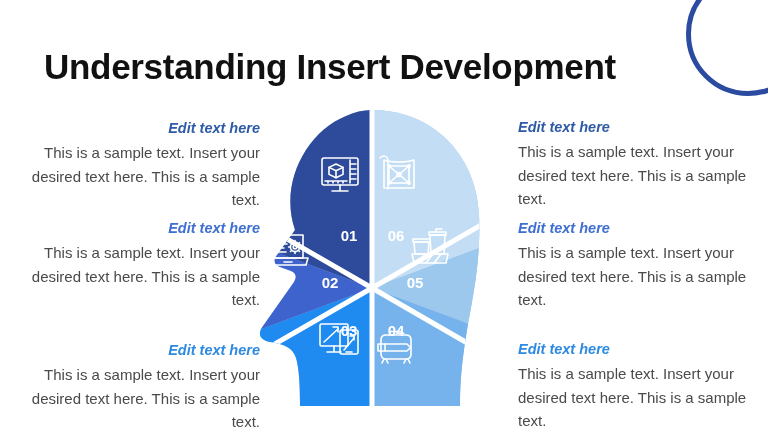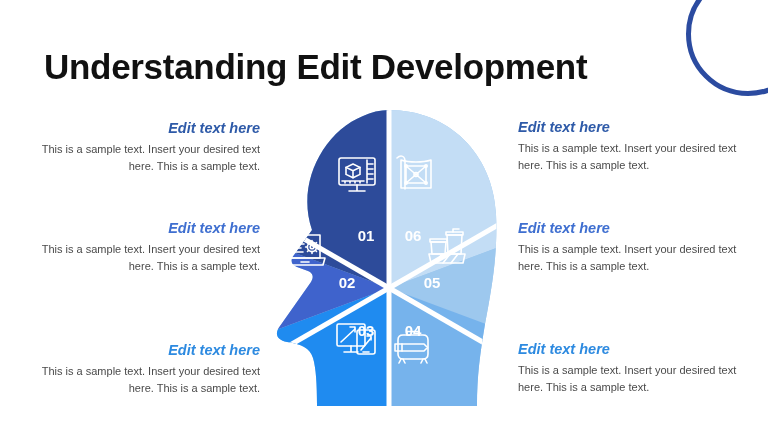--- a/index.html
+++ b/index.html
@@ -32,53 +32,53 @@
     letter-spacing:-0.3px;
     white-space:nowrap;
   }
 
   
   .tb{position:absolute;width:232px;}
   .tb .head{
     font-size:14.5px;font-weight:bold;line-height:1.2;margin-bottom:4px;font-style:italic;
   }
   .tb .body{
-    font-size:11px;color:#4a4a4a;line-height:1.55;
+    font-size:15px;color:#4a4a4a;line-height:1.55;
   }
   .tb.left{text-align:right;left:28px;}
   .tb.right{text-align:left;left:518px;}
 
   .tb-l1{top:120px;}
   .tb-l2{top:220px;}
   .tb-l3{top:342px;}
   .tb-r1{top:119px;}
   .tb-r2{top:220px;}
   .tb-r3{top:341px;}
 
   
   .figure{
     position:absolute;
-    left:253px;top:106px;
+    left:236px;top:106px;
     width:272px;height:300px;
   }
   .figure svg{display:block;width:100%;height:100%;}
 
   .seg-num{
     font-size:15px;font-weight:bold;fill:#ffffff;
     font-family:"Liberation Sans", sans-serif;
   }
 </style>
 </head>
 <body>
 
 <div class="slide">
 
   <div class="deco-ring"></div>
 
-  <div class="title">Understanding Edit Development</div>
+  <div class="title">Understanding Insert Development</div>
 
   <div class="tb left tb-l1">
     <div class="head" style="color:#2e5aa8">Edit text here</div>
     <div class="body">This is a sample text. Insert your desired text here. This is a sample text.</div>
   </div>
 
   <div class="tb left tb-l2">
     <div class="head" style="color:#3f6fd0">Edit text here</div>
     <div class="body">This is a sample text. Insert your desired text here. This is a sample text.</div>
   </div>

